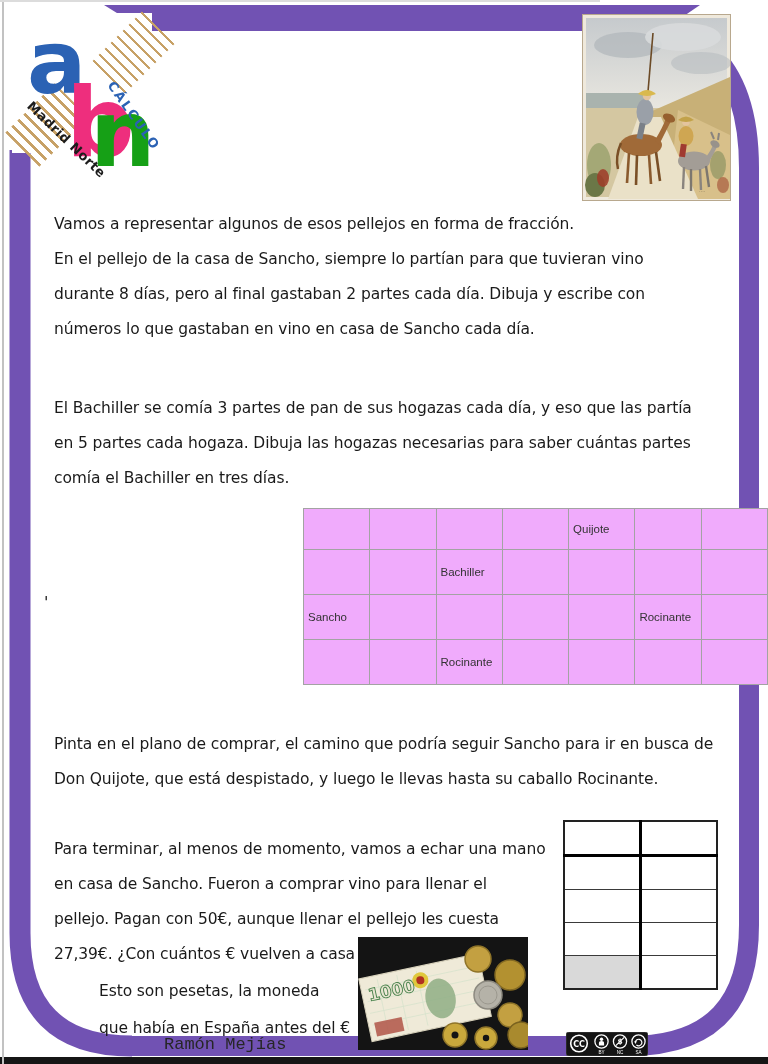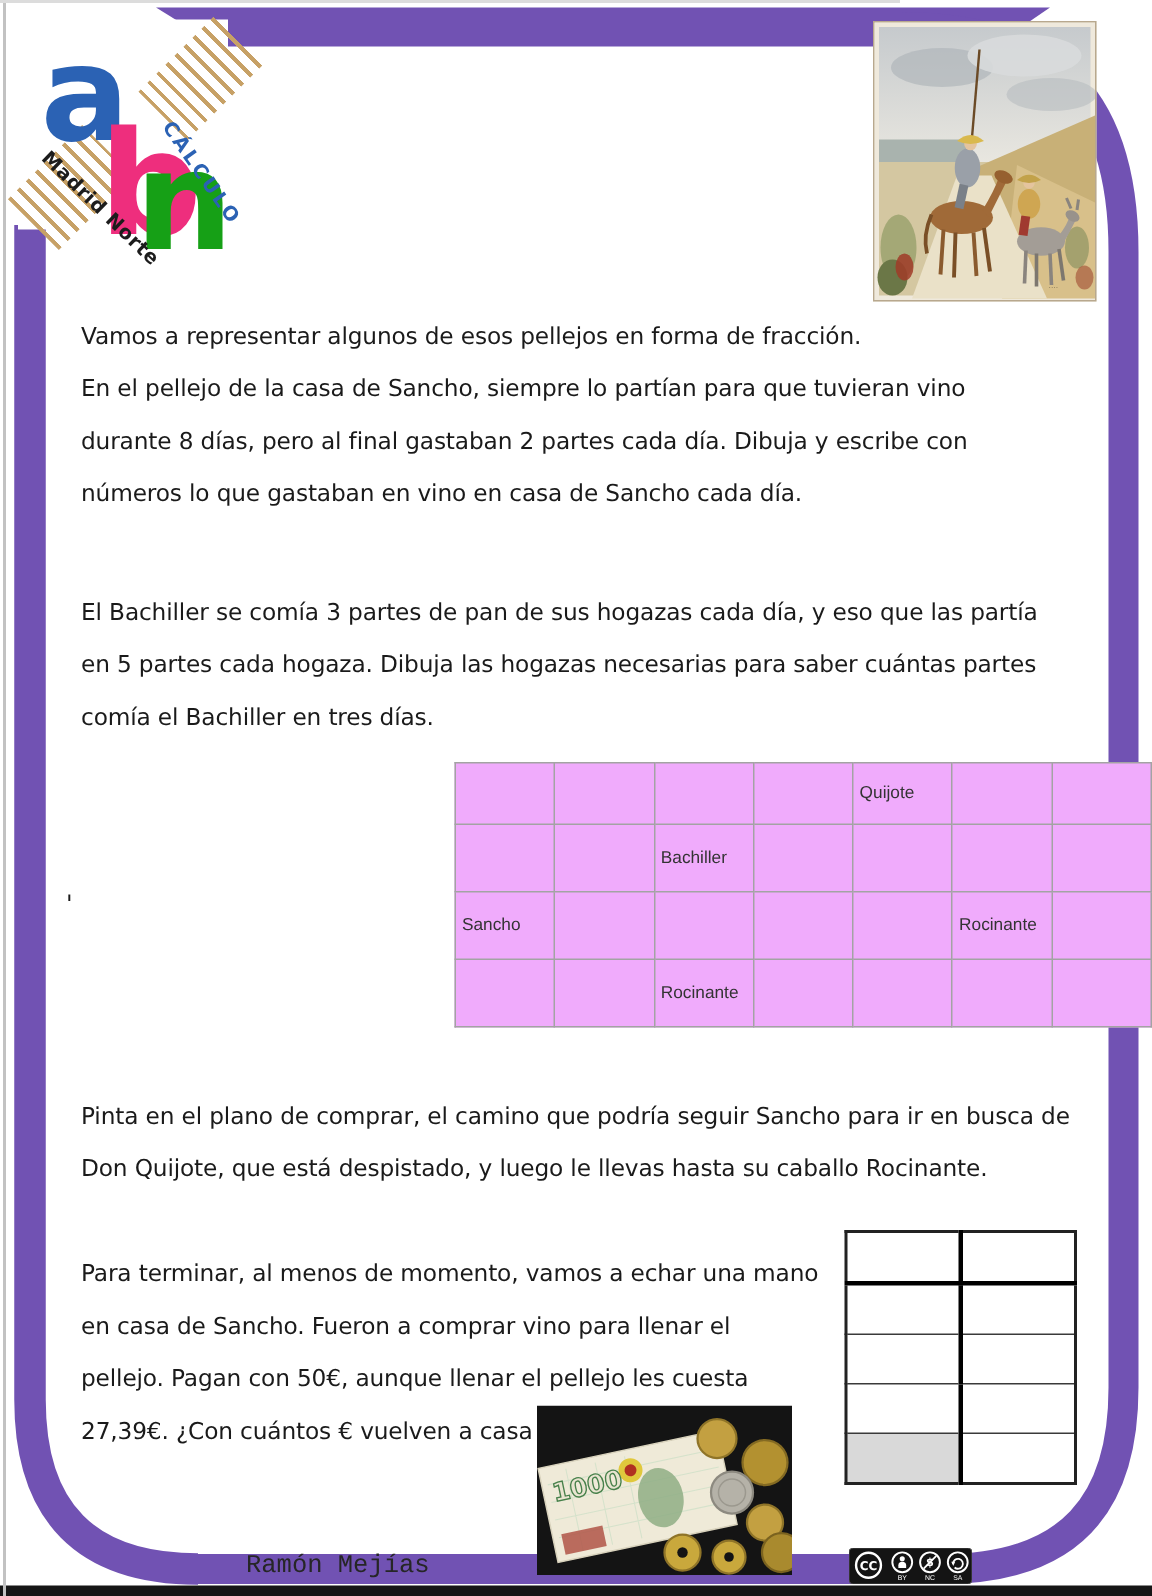--- a/index.html
+++ b/index.html
@@ -240,20 +240,22 @@
       <circle cx="130" cy="58" r="9" fill="none" stroke="#9b988e" stroke-width="1"></circle>
       <circle cx="152" cy="78" r="12" fill="#c3a041" stroke="#8f7428" stroke-width="1.5"></circle>
       <circle cx="163" cy="98" r="13" fill="#a98a2e" stroke="#7a621f" stroke-width="1.5"></circle>
       <circle cx="97" cy="98" r="12" fill="#c9a83c" stroke="#8f7428" stroke-width="1.5"></circle>
       <circle cx="97" cy="98" r="3.5" fill="#141414"></circle>
       <circle cx="128" cy="101" r="11" fill="#c9a83c" stroke="#8f7428" stroke-width="1.5"></circle>
       <circle cx="128" cy="101" r="3.2" fill="#141414"></circle>
     </svg>
   </div>
 
+  <p class="para caption">Esto son pesetas, la moneda
+que había en España antes del €</p>
 
   <span class="author">Ramón Mejías</span>
 
   <svg class="cc" width="82" height="24" viewBox="0 0 82 24">
     <rect x="0" y="0" width="82" height="24" rx="3" fill="#141414" stroke="#4a4a4a" stroke-width=".8"></rect>
     <circle cx="13" cy="11.5" r="8.3" stroke="#ffffff" stroke-width="1.6" fill="none"></circle>
     <text x="13" y="14.6" font-size="8" font-weight="bold" fill="#ffffff" text-anchor="middle" font-family="DejaVu Sans, sans-serif">CC</text>
     <g>
       <circle cx="35.5" cy="9.5" r="6.6" stroke="#ffffff" stroke-width="1.3" fill="none"></circle>
       <circle cx="35.5" cy="7.2" r="1.7" fill="#ffffff"></circle>

